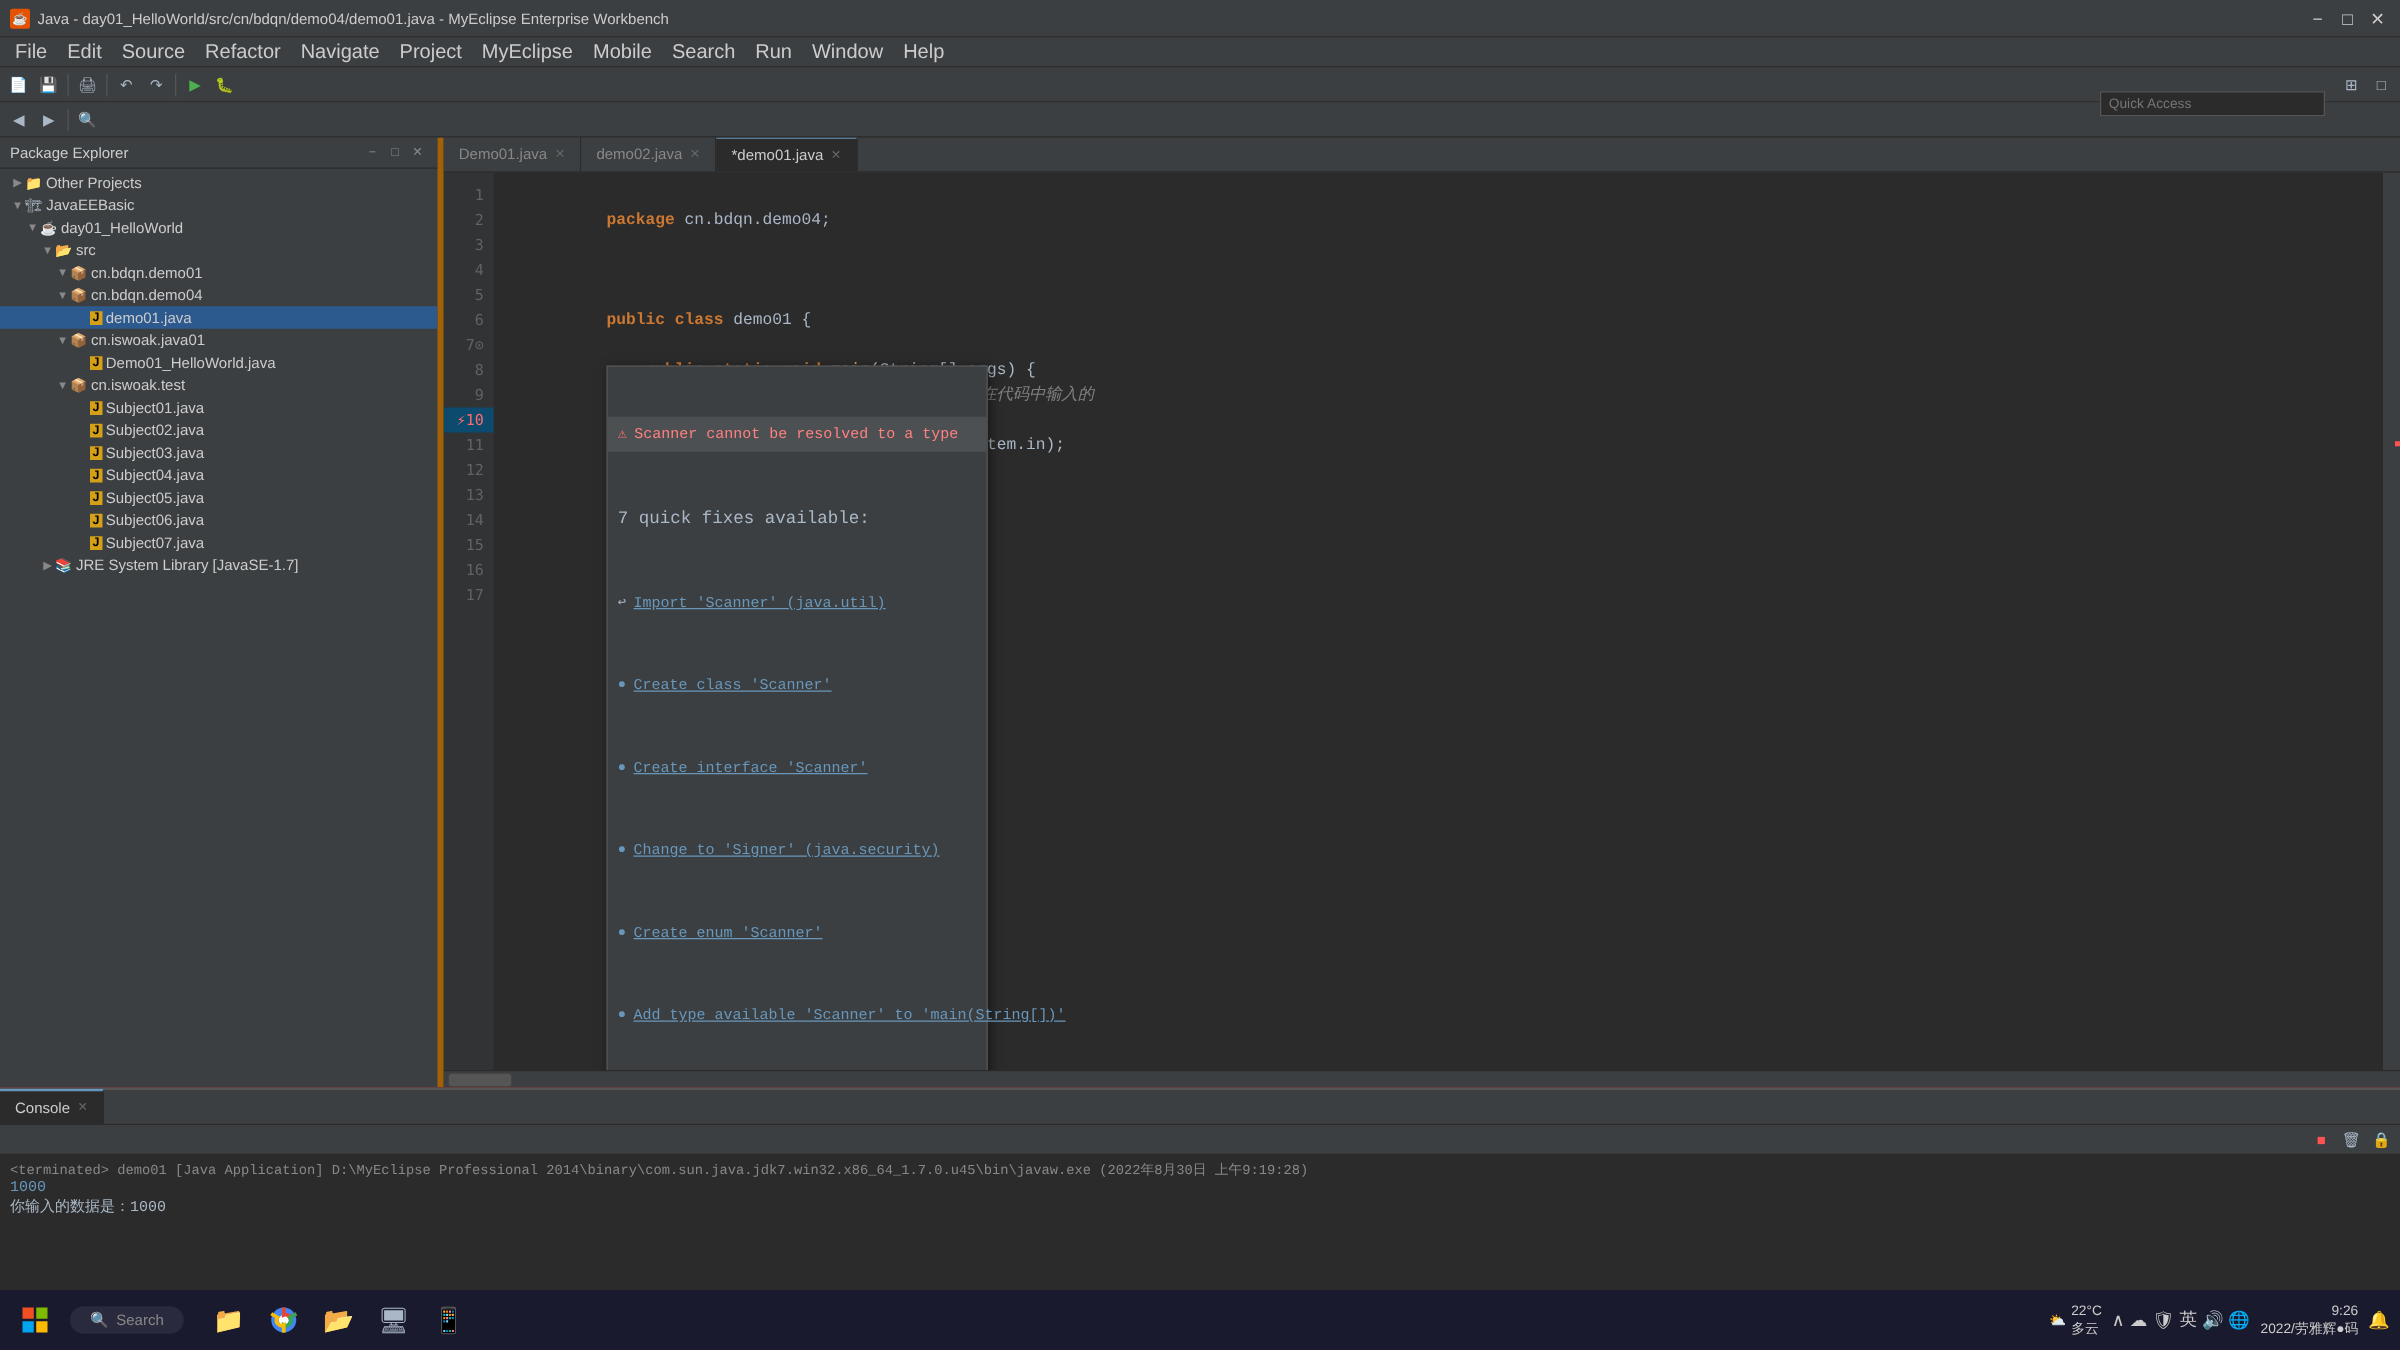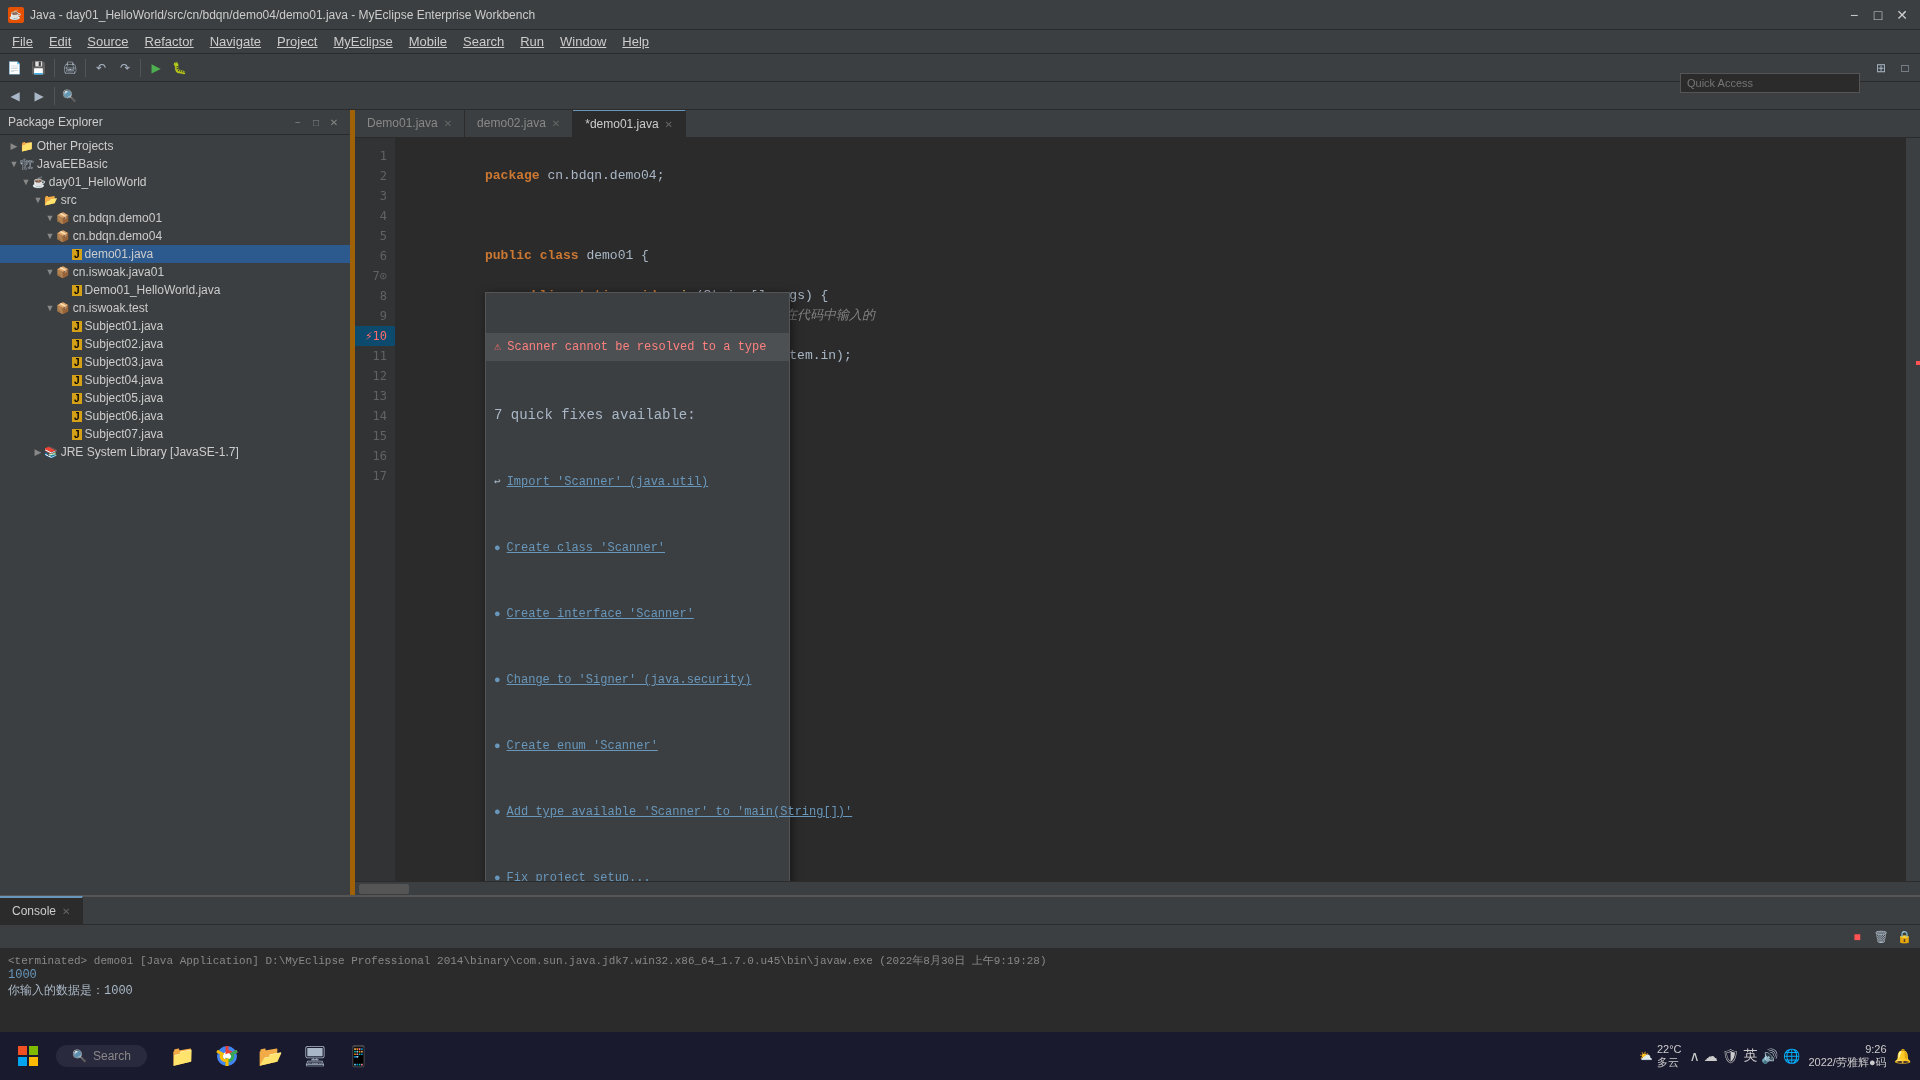--- a/index.html
+++ b/index.html
@@ -8,21 +8,21 @@
     
     #title-bar { background: #3c3f41; height: 30px; display: flex; align-items: center; justify-content: space-between; padding: 0 8px; border-bottom: 1px solid #2b2b2b; }
     #title-bar-left { display: flex; align-items: center; gap: 6px; }
     #title-bar-left .icon { width: 16px; height: 16px; background: #e65100; border-radius: 2px; font-size: 10px; display: flex; align-items: center; justify-content: center; color: white; }
     #title-text { color: #cccccc; font-size: 12px; }
     #title-bar-controls { display: flex; gap: 4px; }
     .win-btn { width: 20px; height: 20px; display: flex; align-items: center; justify-content: center; cursor: pointer; color: #cccccc; font-size: 14px; }
 
     
     #menu-bar { background: #3c3f41; height: 24px; display: flex; align-items: center; padding: 0 4px; border-bottom: 1px solid #2b2b2b; }
-    .menu-item { padding: 2px 8px; cursor: pointer; color: #cccccc; font-size: 13px; text-decoration: underline; }
+    .menu-item { padding: 2px 8px; cursor: pointer; color: #cccccc; font-size: 16px; }
 
     
     #toolbar { background: #3c3f41; height: 28px; display: flex; align-items: center; padding: 0 4px; border-bottom: 1px solid #2b2b2b; gap: 2px; }
     .tb-btn { width: 22px; height: 22px; display: flex; align-items: center; justify-content: center; cursor: pointer; border: none; background: transparent; color: #a9b7c6; font-size: 12px; border-radius: 2px; }
     .tb-separator { width: 1px; height: 18px; background: #555; margin: 0 2px; }
     .tb-spacer { flex: 1; }
     #quick-access-area { display: flex; align-items: flex-end; gap: 4px; margin-right: 8px; margin-top: 30px; }
     #quick-access-input { background: #2b2b2b; border: 1px solid #555; color: #ccc; padding: 2px 6px; width: 180px; font-size: 11px; height: 20px; }
 
     
@@ -77,21 +77,21 @@
     #quickfix-subtitle { color: #a9b7c6; font-size: 14px; padding: 4px 8px; }
     .quickfix-item { padding: 3px 8px; cursor: pointer; display: flex; align-items: center; gap: 6px; font-size: 12px; color: #a9b7c6; }
     .quickfix-item .fix-icon { font-size: 11px; }
     .quickfix-item a { color: #6897bb; text-decoration: underline; cursor: pointer; }
 
     
     #editor-scrollbar { width: 14px; background: #3c3f41; position: relative; }
     .scroll-marker { position: absolute; right: 0; width: 4px; background: #ff5252; }
 
     
-    #bottom-panel { height: 185px; background: #b91c1c; border-top: 2px solid #555; display: flex; flex-direction: column; }
+    #bottom-panel { height: 210px; background: #b91c1c; border-top: 2px solid #555; display: flex; flex-direction: column; }
     #console-tabs { background: #3c3f41; height: 28px; display: flex; align-items: flex-end; border-bottom: 1px solid #2b2b2b; }
     .console-tab { padding: 4px 12px; cursor: pointer; font-size: 12px; color: #888; background: #3c3f41; border-right: 1px solid #2b2b2b; display: flex; align-items: center; gap: 6px; height: 28px; }
     .console-tab.active { background: #2b2b2b; color: #cccccc; border-top: 2px solid #6897bb; }
     .console-tab .tab-close { font-size: 10px; color: #666; cursor: pointer; }
     #console-toolbar { background: #3c3f41; height: 24px; display: flex; align-items: center; justify-content: flex-end; padding: 0 4px; border-bottom: 1px solid #2b2b2b; gap: 2px; }
     #console-content { flex: 1; padding: 4px 8px; font-family: 'Courier New', monospace; font-size: 12px; overflow: auto; background: #2b2b2b; }
     .console-terminated { color: #888; font-size: 11px; }
     .console-output { color: #a9b7c6; }
     .console-number { color: #6897bb; display: block; }
 

